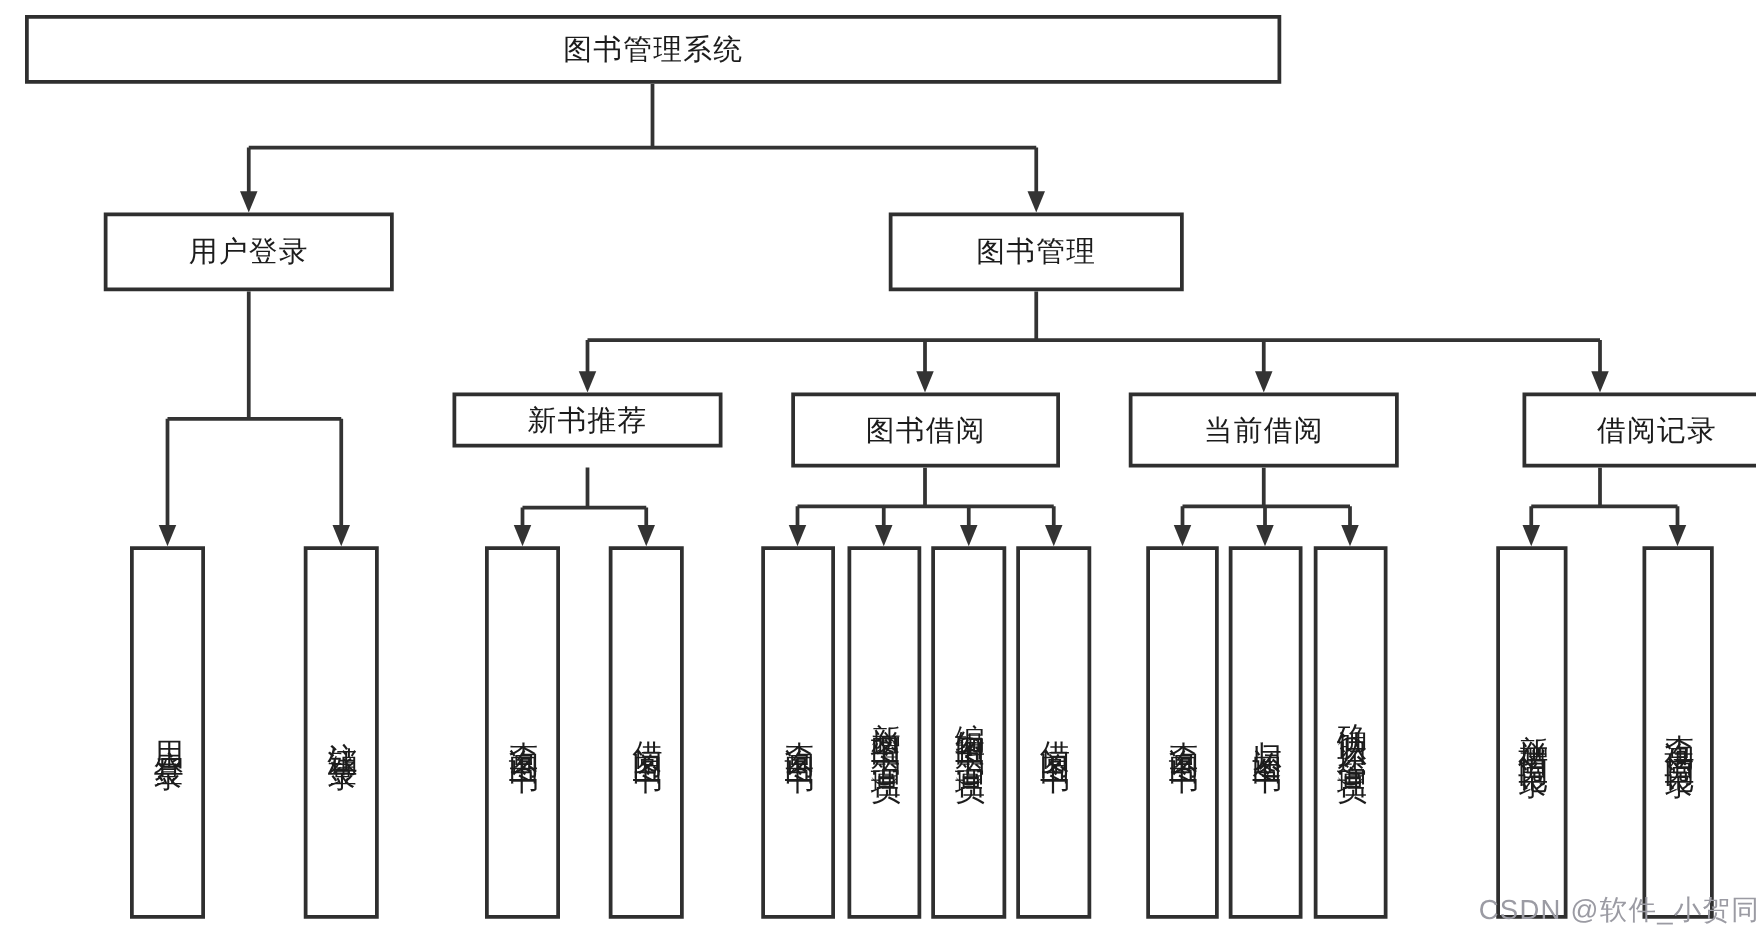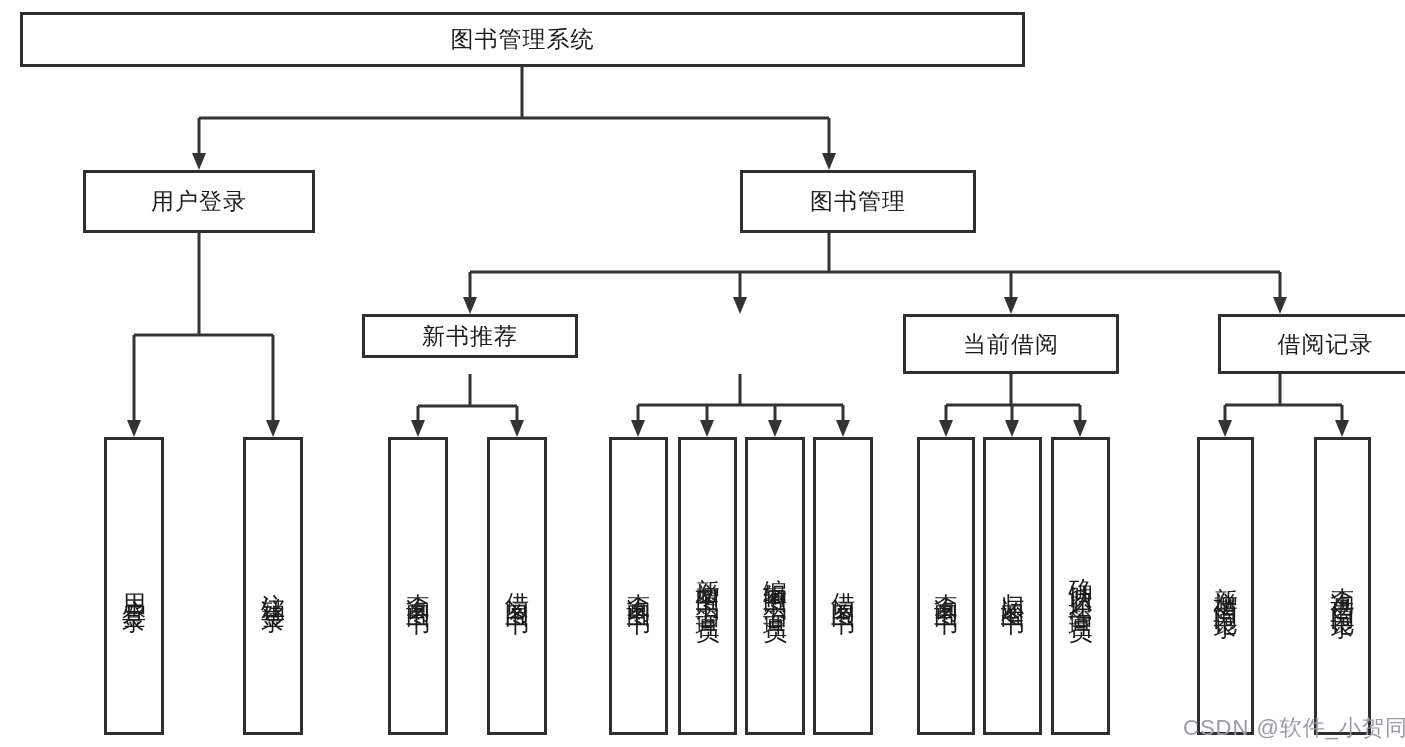--- a/index.html
+++ b/index.html
@@ -114,26 +114,29 @@
       <polygon points="1335,420 1349,420 1342,437" fill="#333333"></polygon>
     </svg>
 
   <div class="hbox" style="left:20px; top:12px; width:1005px; height:55px;">
     <span>图书管理系统</span>
   </div>
 
   <div class="hbox" style="left:83px; top:170px; width:232px; height:63px;">
     <span>用户登录</span>
   </div>
-  <div class="hbox" style="left:711px; top:170px; width:236px; height:63px;margin-left:29px;">
+  <div class="hbox" style="left:711px; top:170px; width:236px; height:63px;">
     <span>图书管理</span>
   </div>
 
   <div class="hbox" style="left:362px; top:314px; width:216px; height:44px;">
     <span>新书推荐</span>
+  </div>
+  <div class="hbox" style="left:633px; top:314px; width:215px; height:60px;">
+    <span>图书借阅</span>
   </div>
   <div class="hbox" style="left:903px; top:314px; width:216px; height:60px;">
     <span>当前借阅</span>
   </div>
   <div class="hbox" style="left:1218px; top:314px; width:215px; height:60px;">
     <span>借阅记录</span>
   </div>
 
   <div class="vbox" style="left:104px; width:60px;">
     <span>用户登录</span>

